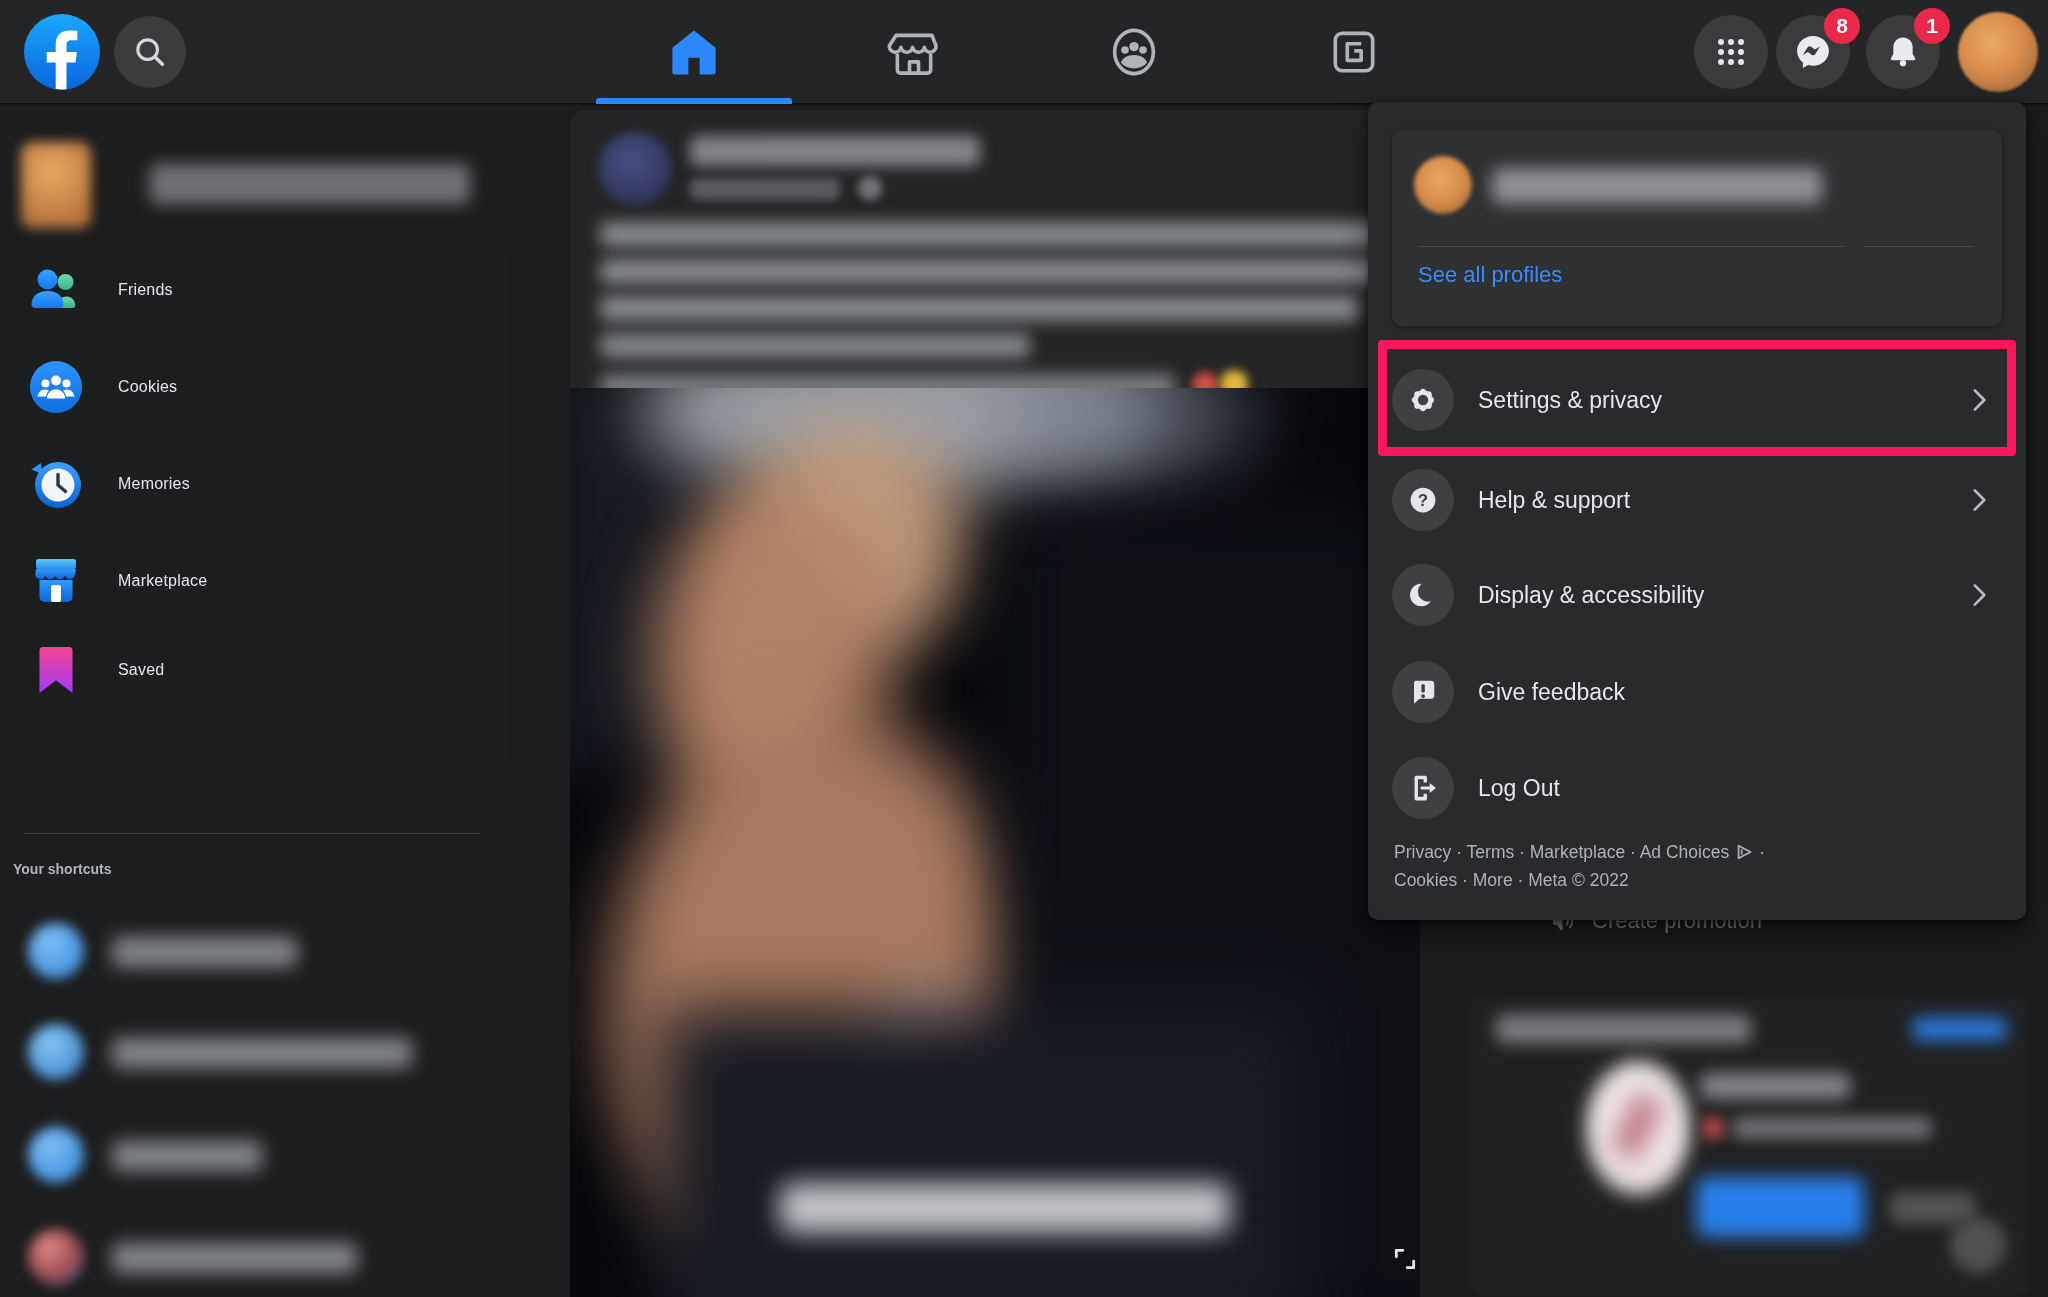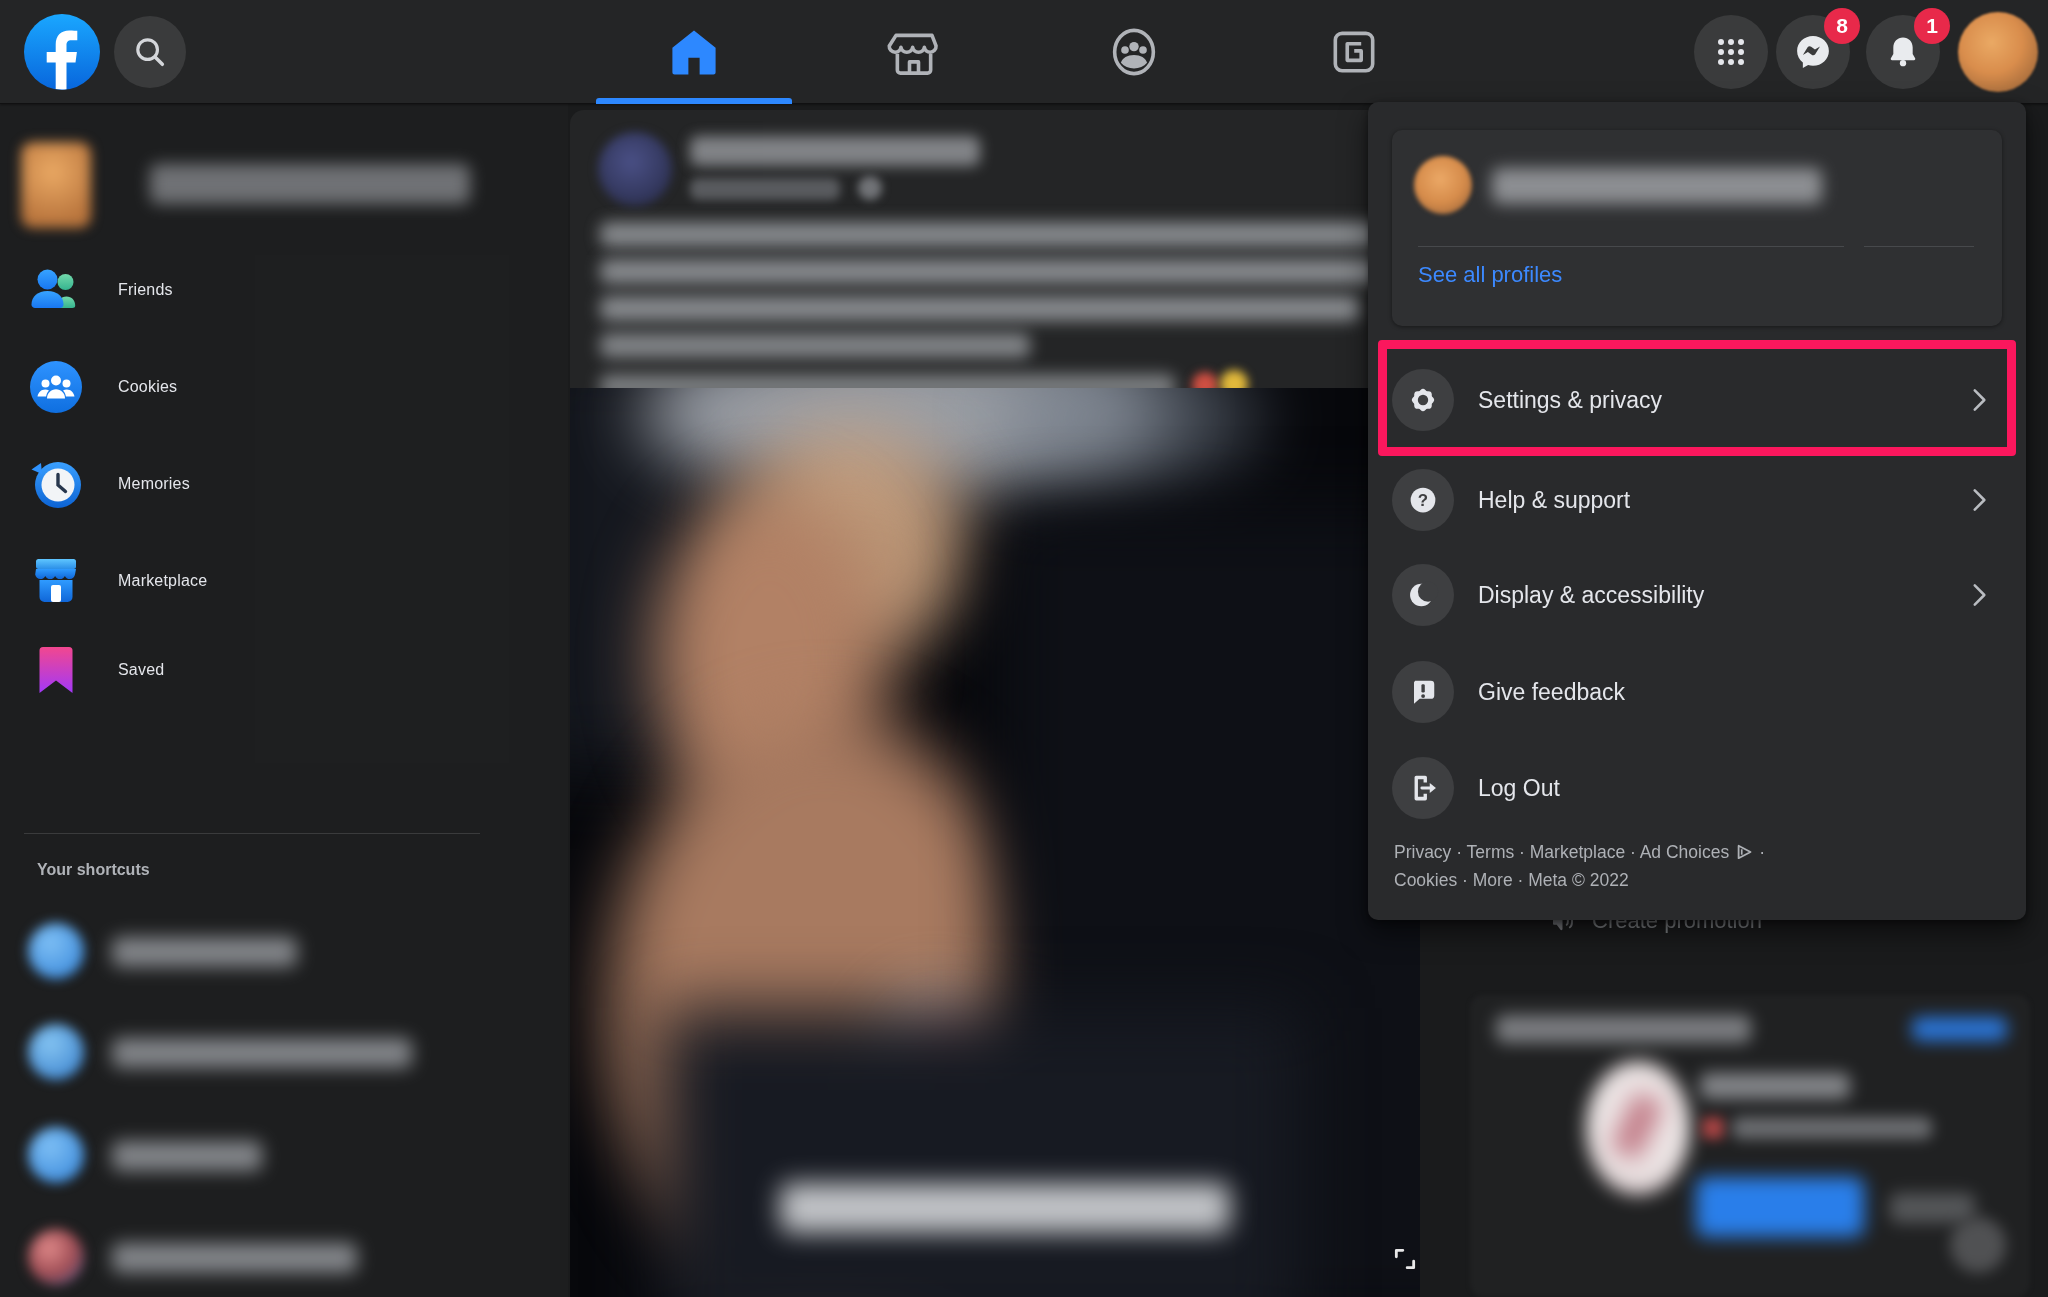--- a/index.html
+++ b/index.html
@@ -27,21 +27,21 @@
                    background:radial-gradient(circle at 42% 38%, #eaa964 0%, #d98d4c 45%, #8a5a33 100%);
                    filter:blur(1px); cursor:pointer; }
 
   
   .sidebar { position:absolute; left:0; top:104px; width:568px; bottom:0; background:rgba(255,255,255,0.015); z-index:20; }
   .sb-row { position:absolute; left:0; width:568px; height:96px; display:flex; align-items:center; cursor:pointer; border-radius:10px; }
   .sb-icon { position:absolute; left:28px; width:56px; height:56px; }
   .sb-label { position:absolute; left:118px; font-size:16px; color:#e4e6eb; font-weight:500; letter-spacing:.2px; }
   .blur-bar { border-radius:8px; }
   .sb-divider { position:absolute; left:24px; top:729px; width:456px; height:1px; background:#3a3b3c; }
-  .shortcuts-title { position:absolute; left:37px; top:757px; font-size:16px; color:#b0b3b8; font-weight:700; }
+  .shortcuts-title { position:absolute; left:13px; top:757px; font-size:14px; color:#b0b3b8; font-weight:700; }
   .shortcut-icon { position:absolute; left:28px; width:56px; height:56px; border-radius:50%; filter:blur(6px); }
 
   
   .post-card { position:absolute; left:570px; top:110px; width:850px; height:1187px; background:#242526;
                border-radius:14px 14px 0 0; overflow:hidden; z-index:10; }
   .post-photo { position:absolute; left:0; top:278px; width:850px; height:909px; background:#07080c; overflow:hidden; cursor:pointer; }
   .blob { position:absolute; filter:blur(34px); border-radius:50%; }
 
   
   .right-card { position:absolute; left:1470px; top:995px; width:560px; height:302px; background:#202122;

